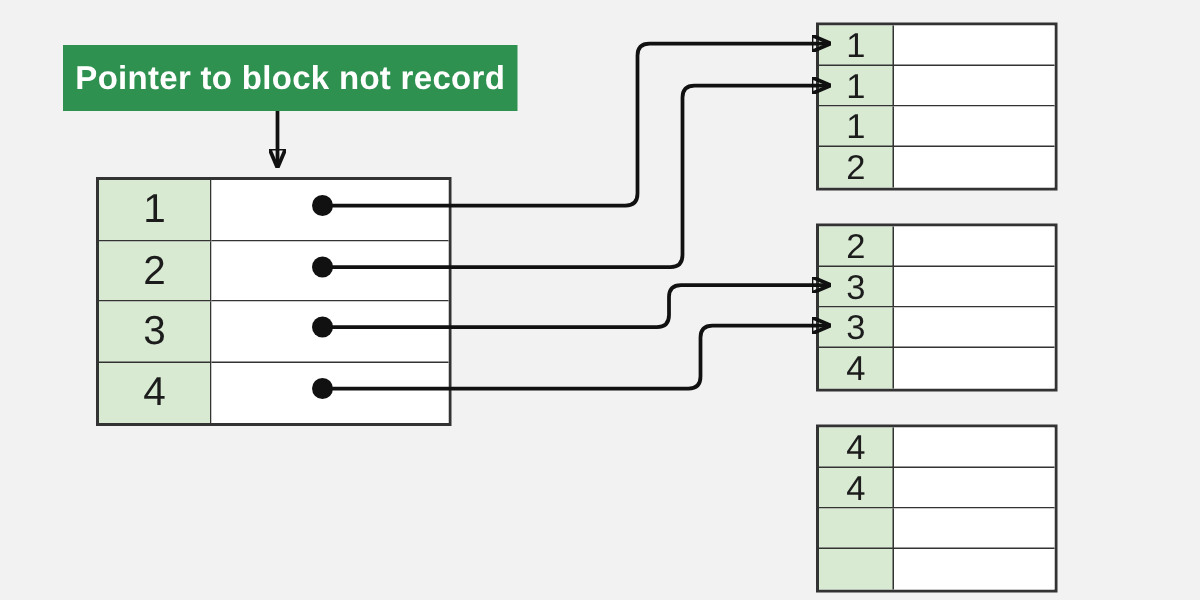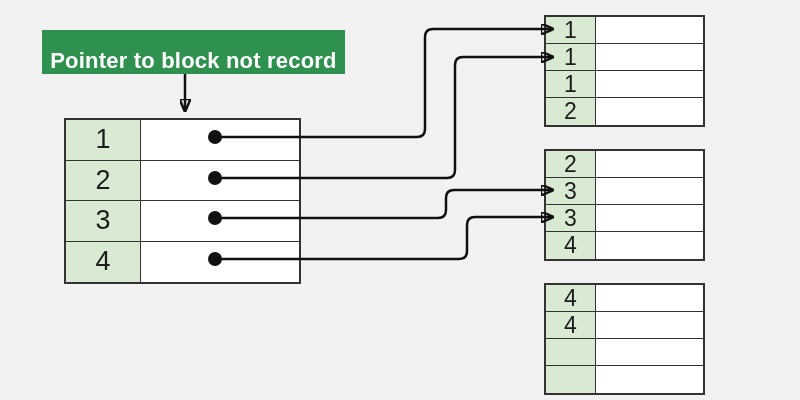--- a/index.html
+++ b/index.html
@@ -11,21 +11,21 @@
   body{
     width:800px;height:400px;background:var(--background);
     font-family:"Liberation Sans","DejaVu Sans",sans-serif;
     overflow:hidden;
   }
   .canvas{position:relative;width:800px;height:400px;}
 
   .label-box{
     position:absolute;left:42px;top:30px;width:303px;height:44px;
     background:var(--label-bg);color:var(--label-fg);
-    display:flex;align-items:flex-end;justify-content:center;
+    display:flex;align-items:center;justify-content:center;
     font-weight:bold;font-size:22px;letter-spacing:0.2px;
   }
 
   .tbl{position:absolute;display:grid;border:2px solid var(--border);box-sizing:border-box;}
   .cell{
     box-sizing:border-box;display:flex;align-items:center;justify-content:center;
     color:var(--digit);
   }
   .cell.key{background:var(--key-cell-bg);border-right:1.5px solid var(--border);}
   .cell.rec{background:var(--record-cell-bg);}

